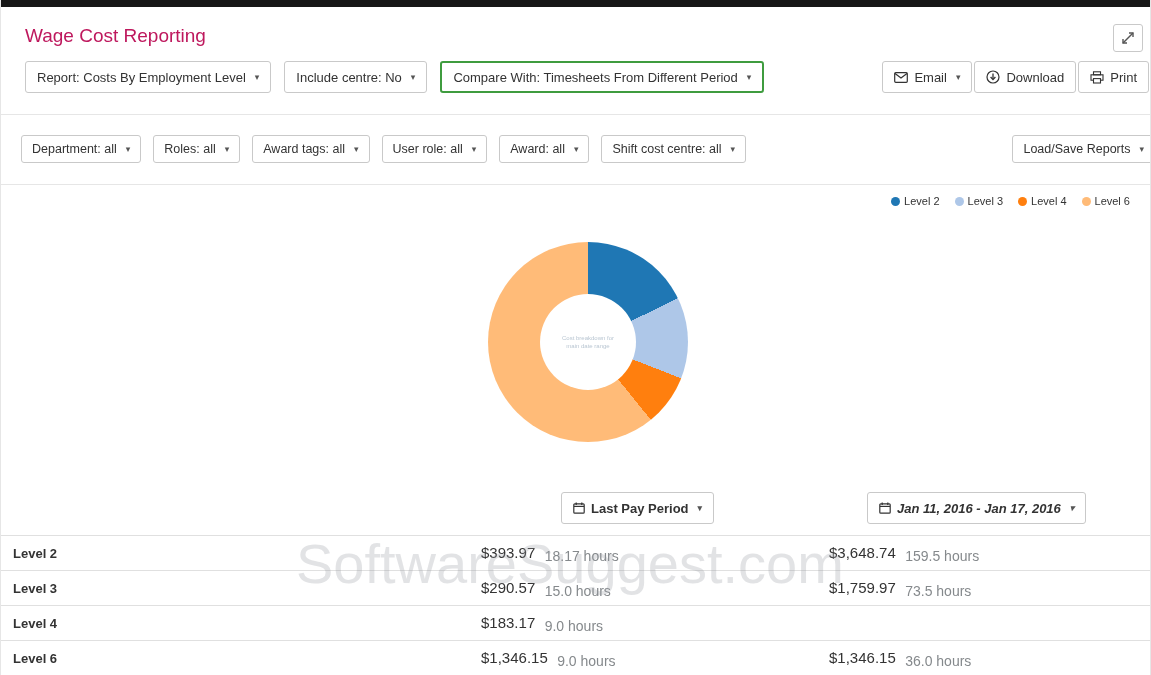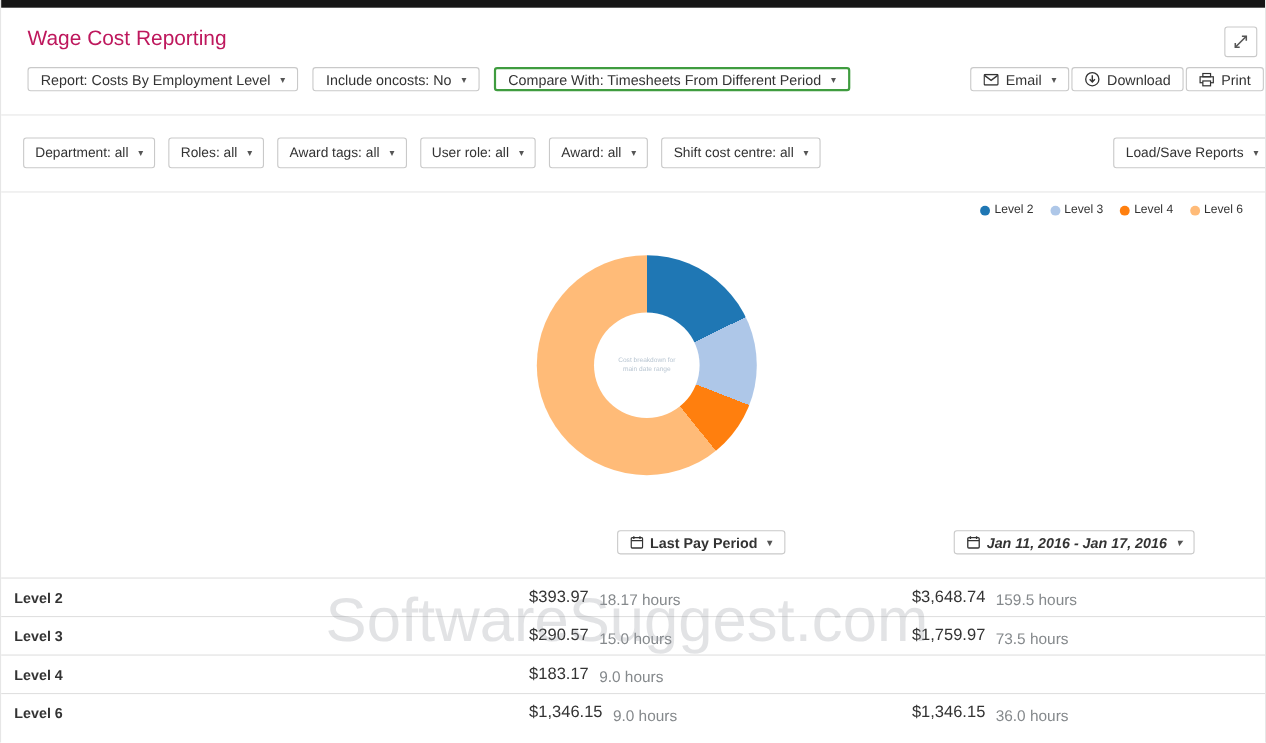--- a/index.html
+++ b/index.html
@@ -25,21 +25,21 @@
     position: absolute; top: 17px; right: 7px;
     width: 30px; height: 28px;
     background: #fff; border: 1px solid #c9c9c9; border-radius: 3px;
     display: flex; align-items: center; justify-content: center;
     cursor: pointer;
   }
 
   .btn {
     display: inline-flex; align-items: center; gap: 6px;
     background: #fff; border: 1px solid #c9c9c9; border-radius: 3px;
-    padding: 0 11px; height: 22px;
+    padding: 0 11px; height: 32px;
     font-size: 13px; color: #333; white-space: nowrap; cursor: pointer;
   }
   .caret { font-size: 9px; color: #555; margin-left: 3px; line-height: 1; }
 
   .toolbar { display: flex; gap: 13px; align-items: center; margin-top: 14px; padding: 0 1px 0 24px; }
   .btn-compare { border: 2px solid #3f9c3f; justify-content: center; }
   .toolbar-right { margin-left: auto; display: flex; gap: 2px; }
 
   .divider { border-top: 1px solid #e6e6e6; margin-top: 21px; }
 
@@ -101,21 +101,21 @@
       </span>
     </div>
   </div>
 
   <div class="toolbar">
     <button class="btn">
       <span>Report: Costs By Employment Level</span>
       <span class="caret">▾</span>
     </button>
     <button class="btn">
-      <span>Include oncosts: No</span>
+      <span>Include centre: No</span>
       <span class="caret">▾</span>
     </button>
     <button class="btn btn-compare">
       <span>Compare With: Timesheets From Different Period</span>
       <span class="caret">▾</span>
     </button>
     <div class="toolbar-right">
       <button class="btn">
         <span>
           <svg width="14" height="11" viewBox="0 0 14 11">

